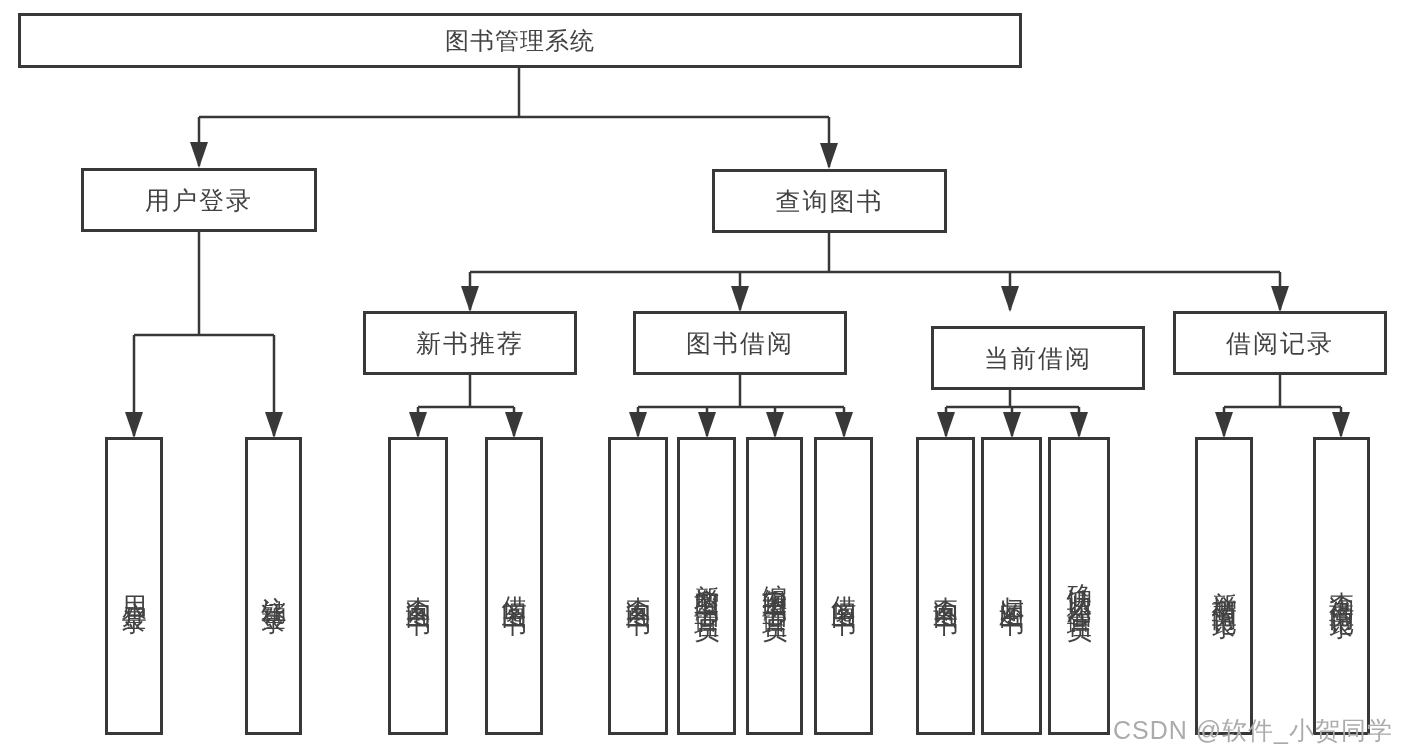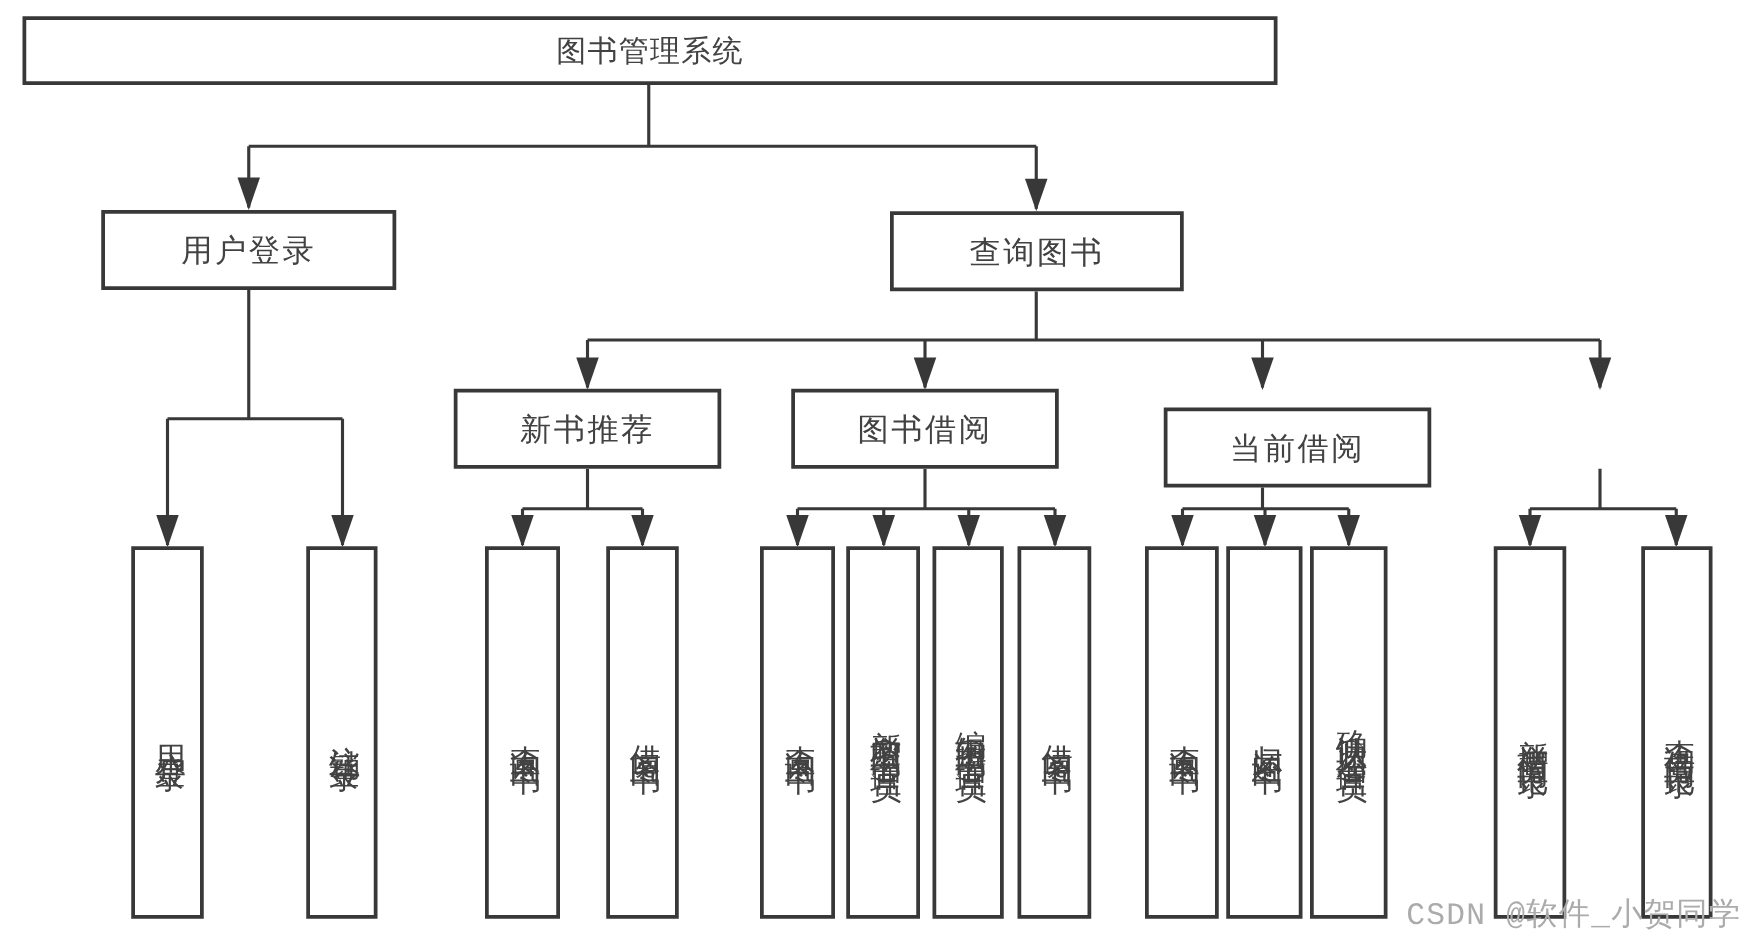--- a/index.html
+++ b/index.html
@@ -8,21 +8,21 @@
     --watermark:#ababab;
     --background:#ffffff;
   }
   *{margin:0;padding:0;box-sizing:border-box;}
   html,body{background:var(--background);}
   body{
     width:1405px;height:747px;
     font-family:"Liberation Sans","DejaVu Sans",sans-serif;
     position:relative;overflow:hidden;
   }
-  .canvas{position:absolute;left:0;top:0;width:1405px;height:652px;font-family:Liberation Mono, monospace;}
+  .canvas{position:absolute;left:0;top:0;width:1405px;height:652px;}
   .connector{position:absolute;left:0;top:0;z-index:1;}
   .connector path{stroke:var(--line);stroke-width:2.5;fill:none;}
   .connector polygon{fill:var(--line);stroke:none;}
   .hbox,.vbox{
     position:absolute;
     background:var(--background);
     border:3px solid var(--line);
     display:flex;align-items:center;justify-content:center;
     color:var(--text);
     z-index:2;
@@ -87,20 +87,21 @@
   </svg>
 
   <div class="hbox root" style="left:18px;top:13px;width:1004px;height:55px;">图书管理系统</div>
 
   <div class="hbox" style="left:81px;top:168px;width:236px;height:64px;">用户登录</div>
   <div class="hbox" style="left:712px;top:169px;width:235px;height:64px;">查询图书</div>
 
   <div class="hbox" style="left:363px;top:311px;width:214px;height:64px;">新书推荐</div>
   <div class="hbox" style="left:633px;top:311px;width:214px;height:64px;">图书借阅</div>
   <div class="hbox" style="left:903px;top:326px;width:214px;height:64px;margin-left:28px;">当前借阅</div>
+  <div class="hbox" style="left:1173px;top:311px;width:214px;height:64px;">借阅记录</div>
 
   <div class="vbox" style="left:105px;width:58px;">
     <span class="vtext">用户登录</span>
   </div>
   <div class="vbox" style="left:245px;width:57px;">
     <span class="vtext">注销登录</span>
   </div>
 
   <div class="vbox" style="left:388px;width:60px;">
     <span class="vtext">查询图书</span>

